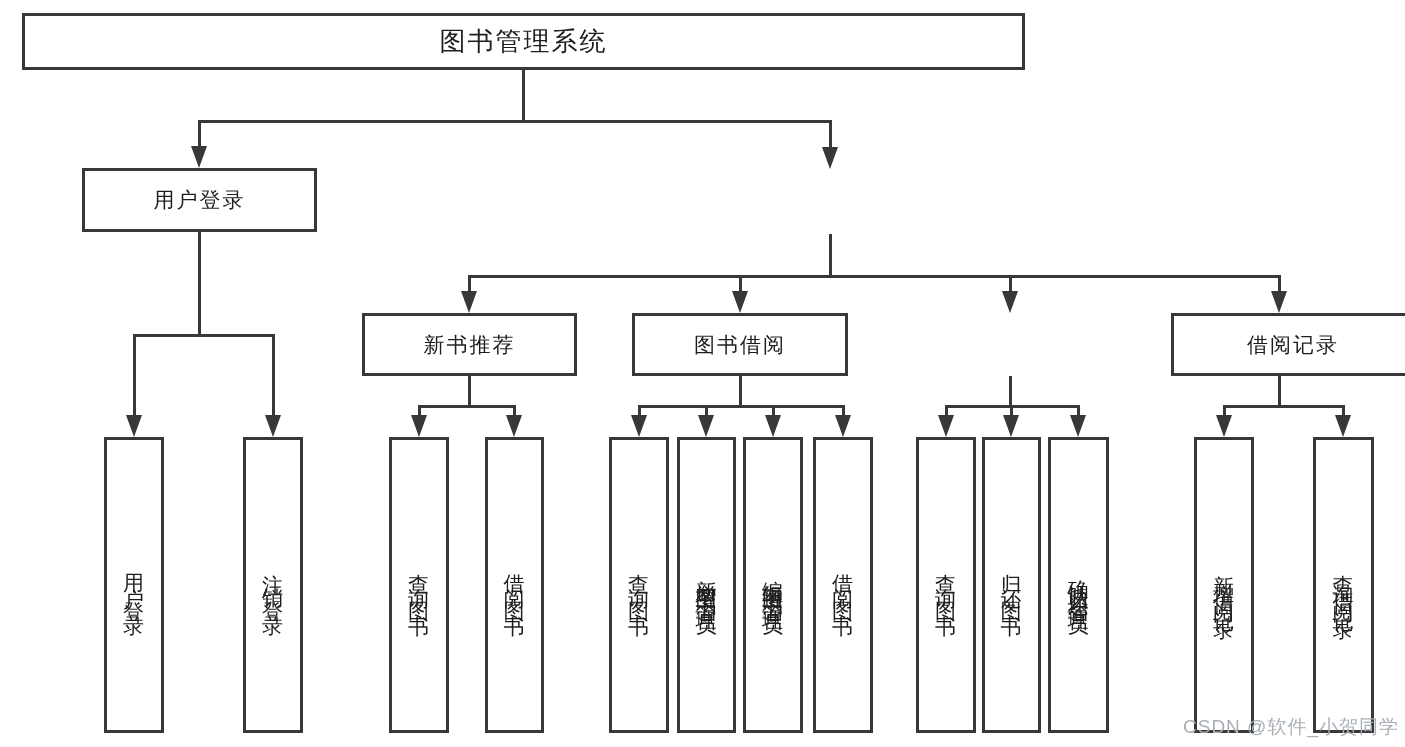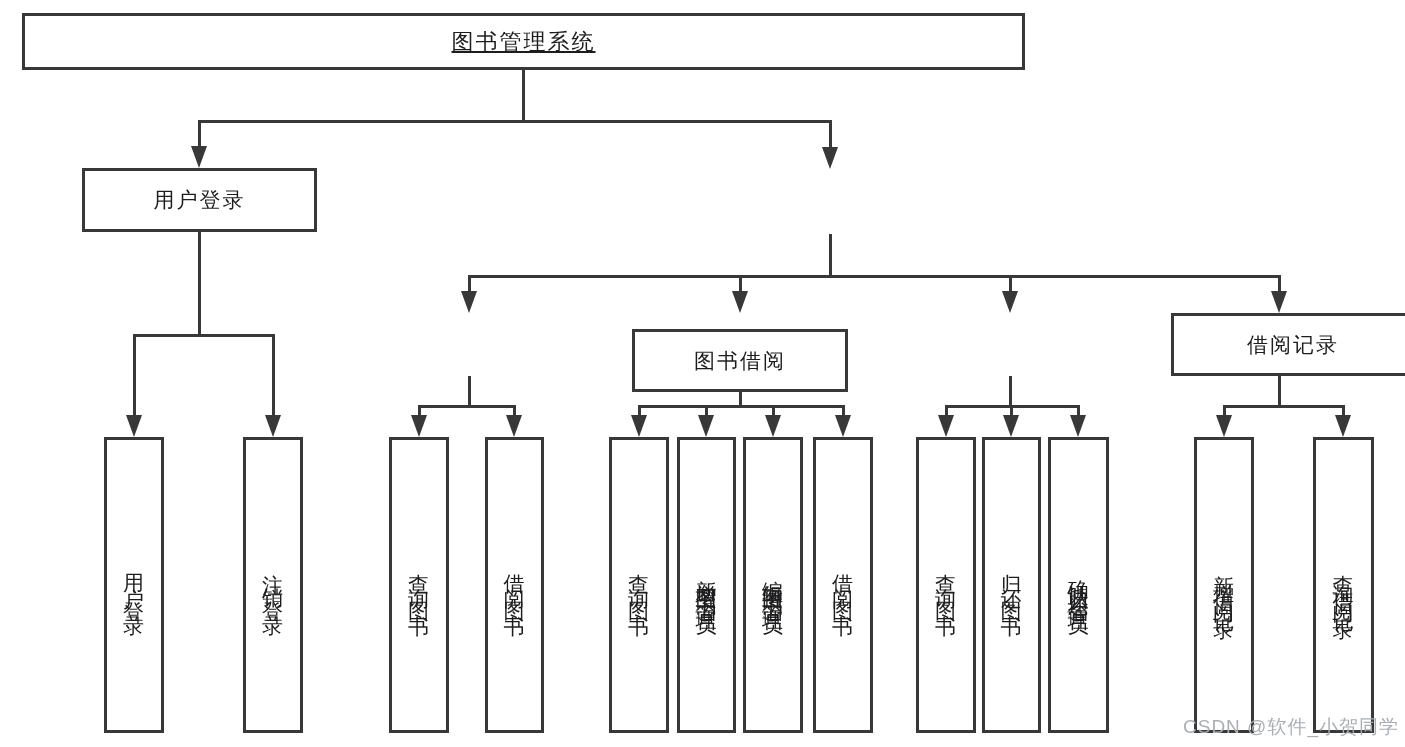--- a/index.html
+++ b/index.html
@@ -11,21 +11,21 @@
   html,body{margin:0;padding:0;background:var(--bg);}
   .canvas{
     position:relative;width:1405px;height:747px;background:var(--bg);
     font-family:"Liberation Sans","DejaVu Sans",sans-serif;overflow:hidden;
   }
   .box{
     position:absolute;box-sizing:border-box;border:3px solid var(--line);
     background:var(--bg);display:flex;align-items:center;justify-content:center;
     font-size:21px;color:var(--text);letter-spacing:2px;white-space:nowrap;z-index:2;
   }
-  .root{font-size:22px;text-decoration:underline;}
+  .root{font-size:26px;}
   .vbox{
     writing-mode:vertical-rl;text-orientation:mixed;
     font-size:21px;line-height:1;
   }
   .ls-a{letter-spacing:14px;}
   .ls-b{letter-spacing:9px;}
   .ls-c{letter-spacing:5px;}
   .vl{position:absolute;width:3px;background:var(--line);z-index:1;}
   .hl{position:absolute;height:3px;background:var(--line);z-index:1;}
   .arr{
@@ -41,22 +41,23 @@
 </head>
 <body>
 
 <div class="canvas">
 
   <div class="box root" style="left:22px;top:13px;width:1003px;height:57px;">图书管理系统</div>
 
   <div class="box" style="left:82px;top:168px;width:235px;height:64px;">用户登录</div>
 
 
+  <div class="box" style="left:362px;top:313px;width:215px;height:63px;">新书推荐</div>
 
-  <div class="box" style="left:632px;top:313px;width:216px;height:63px;margin-top:16px;">图书借阅</div>
+  <div class="box" style="left:632px;top:313px;width:216px;height:63px;">图书借阅</div>
 
 
   <div class="box" style="left:1171px;top:313px;width:244px;height:63px;">借阅记录</div>
 
   <div class="box vbox ls-a" style="left:104px;top:437px;width:60px;height:296px;">用户登录</div>
 
   <div class="box vbox ls-a" style="left:243px;top:437px;width:60px;height:296px;">注销登录</div>
 
   <div class="box vbox ls-a" style="left:389px;top:437px;width:60px;height:296px;">查询图书</div>
 

